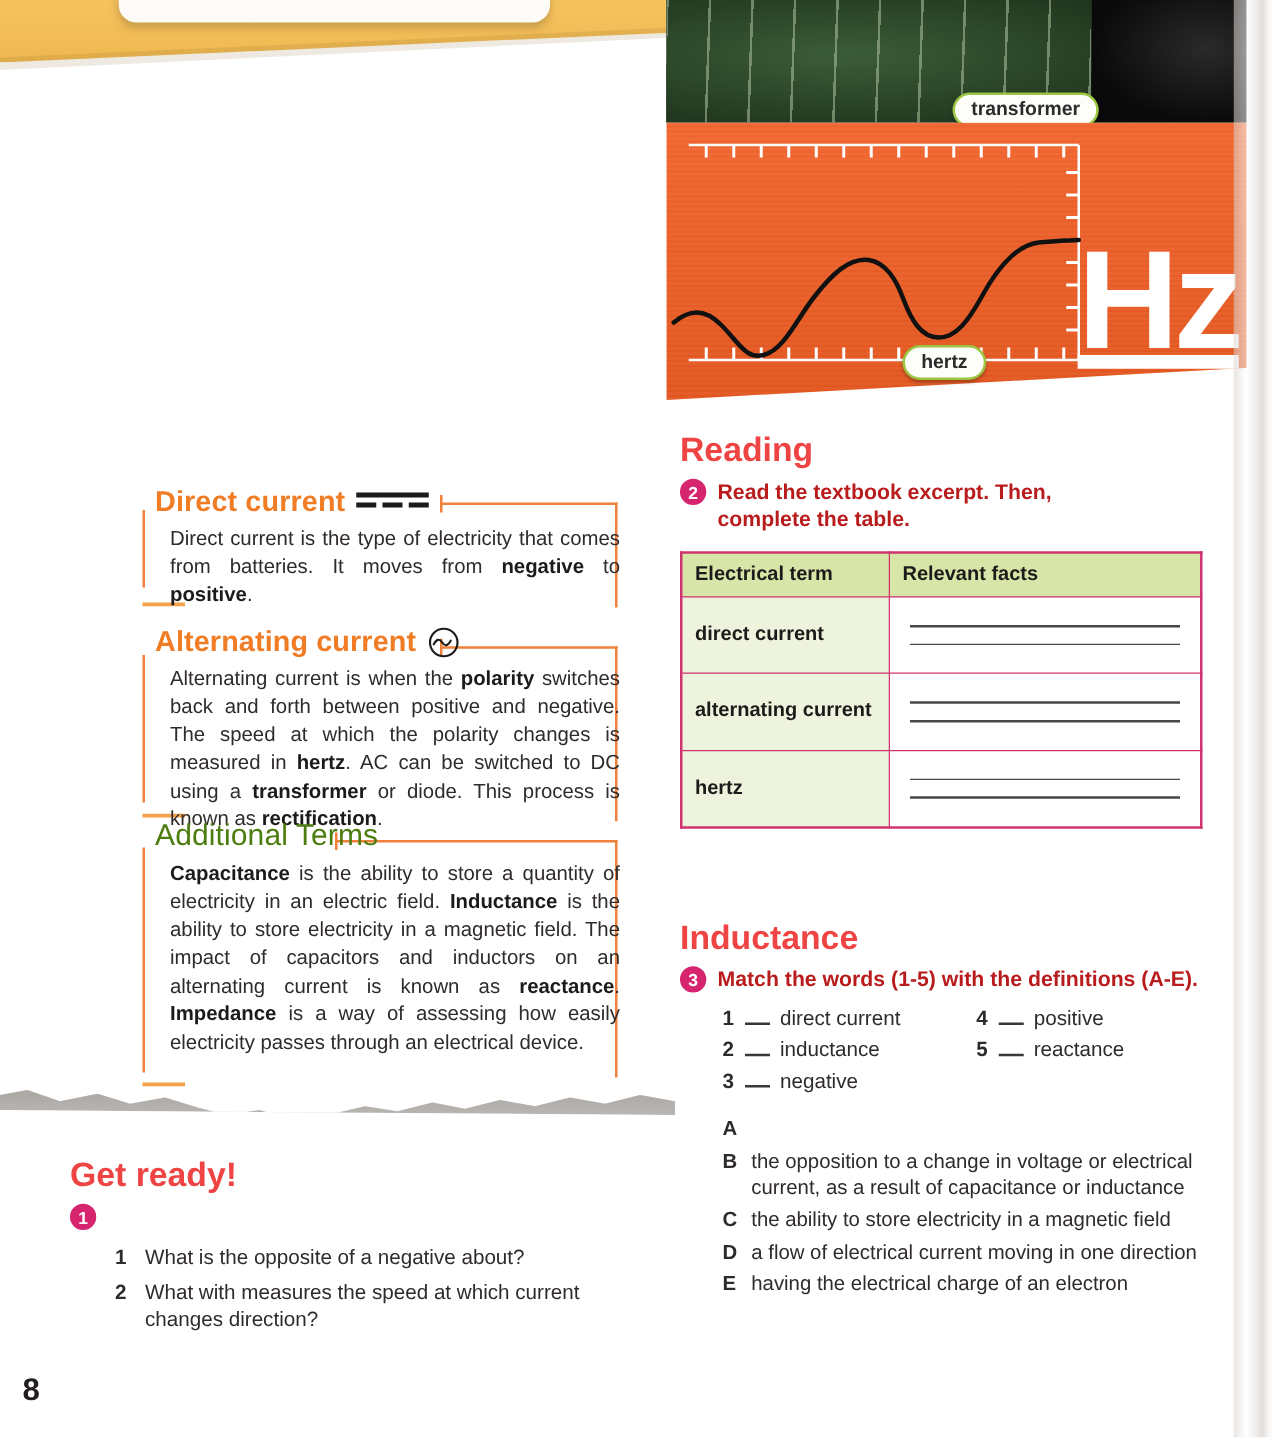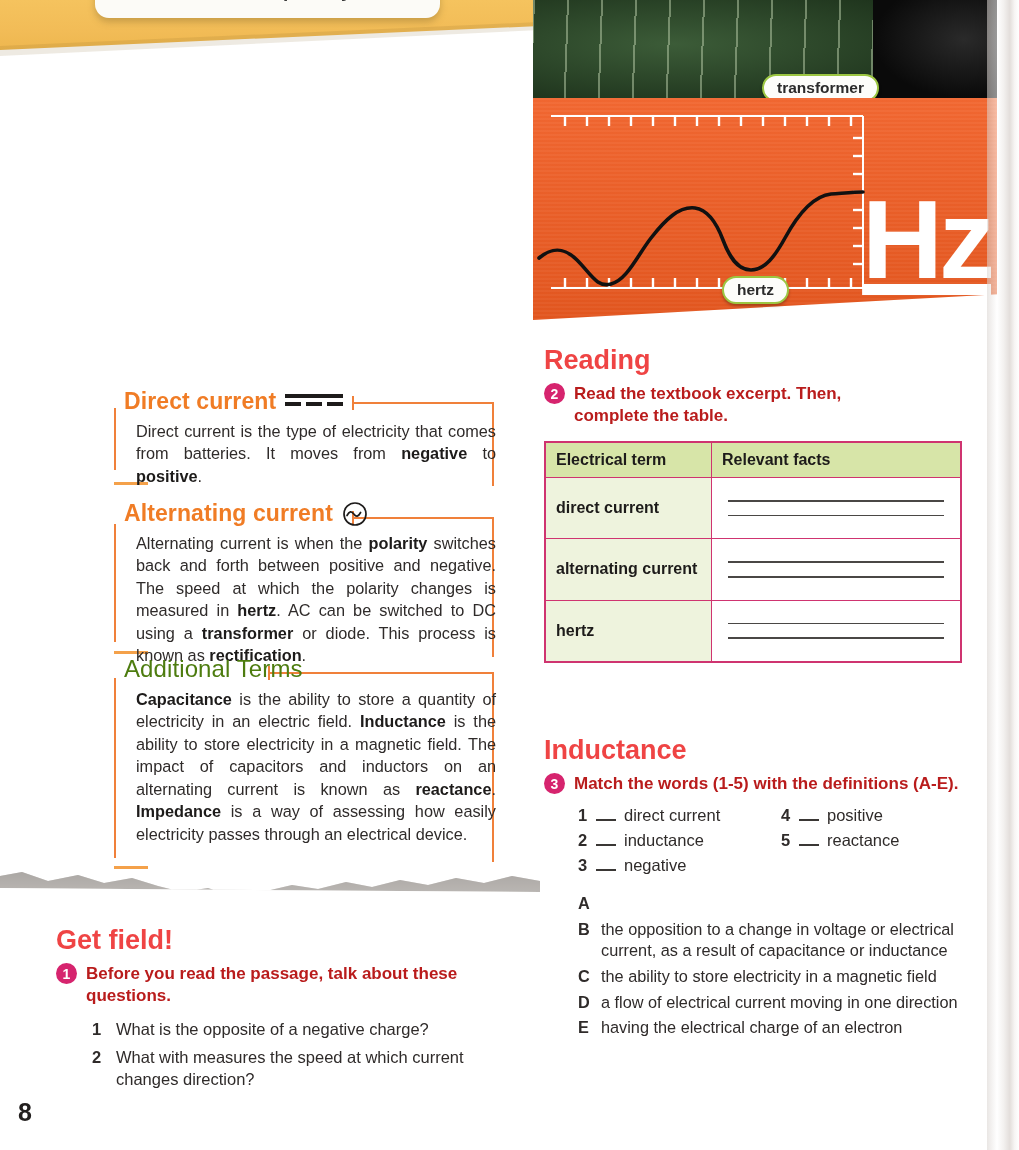--- a/index.html
+++ b/index.html
@@ -196,29 +196,28 @@
     <path d="M0 14 L22 10 L48 19 L78 13 L104 21 L132 16 L158 24 L182 30 L208 26 L232 34 L262 30
              L292 23 L318 27 L346 20 L372 25 L400 18 L428 23 L456 16 L484 21 L512 14 L540 19
              L540 62 L0 62 Z" fill="url(#tg)"></path>
     <path d="M0 14 L22 10 L48 19 L78 13 L104 21 L132 16 L158 24 L182 30 L208 26 L232 34 L262 30
              L292 23 L318 27 L346 20 L372 25 L400 18 L428 23 L456 16 L484 21 L512 14 L540 19
              L540 30 L0 26 Z" fill="#9d9995" opacity=".55"></path>
     <path d="M0 26 L540 30 L540 62 L0 62 Z" fill="#ffffff"></path>
   </svg>
 
   <div class="rblock" style="left:56px;top:925px;width:470px;">
-    <h2 class="section-h">Get field!</h2>
+    <h2 class="section-h">Get ready!</h2>
     <div class="instr">
       <span class="num-badge">1</span>
-      <p style="width:400px">Before you read the passage, talk about these questions.</p>
     </div>
     <div style="margin-top:12px;margin-left:36px;">
       <div class="q-item">
         <span class="qn">1</span>
-        <span>What is the opposite of a negative charge?</span>
+        <span>What is the opposite of a negative about?</span>
       </div>
       <div class="q-item">
         <span class="qn">2</span>
         <span style="width:418px;display:inline-block">What with measures the speed at which current changes direction?</span>
       </div>
     </div>
   </div>
 
   <div class="pageno">8</div>
 

